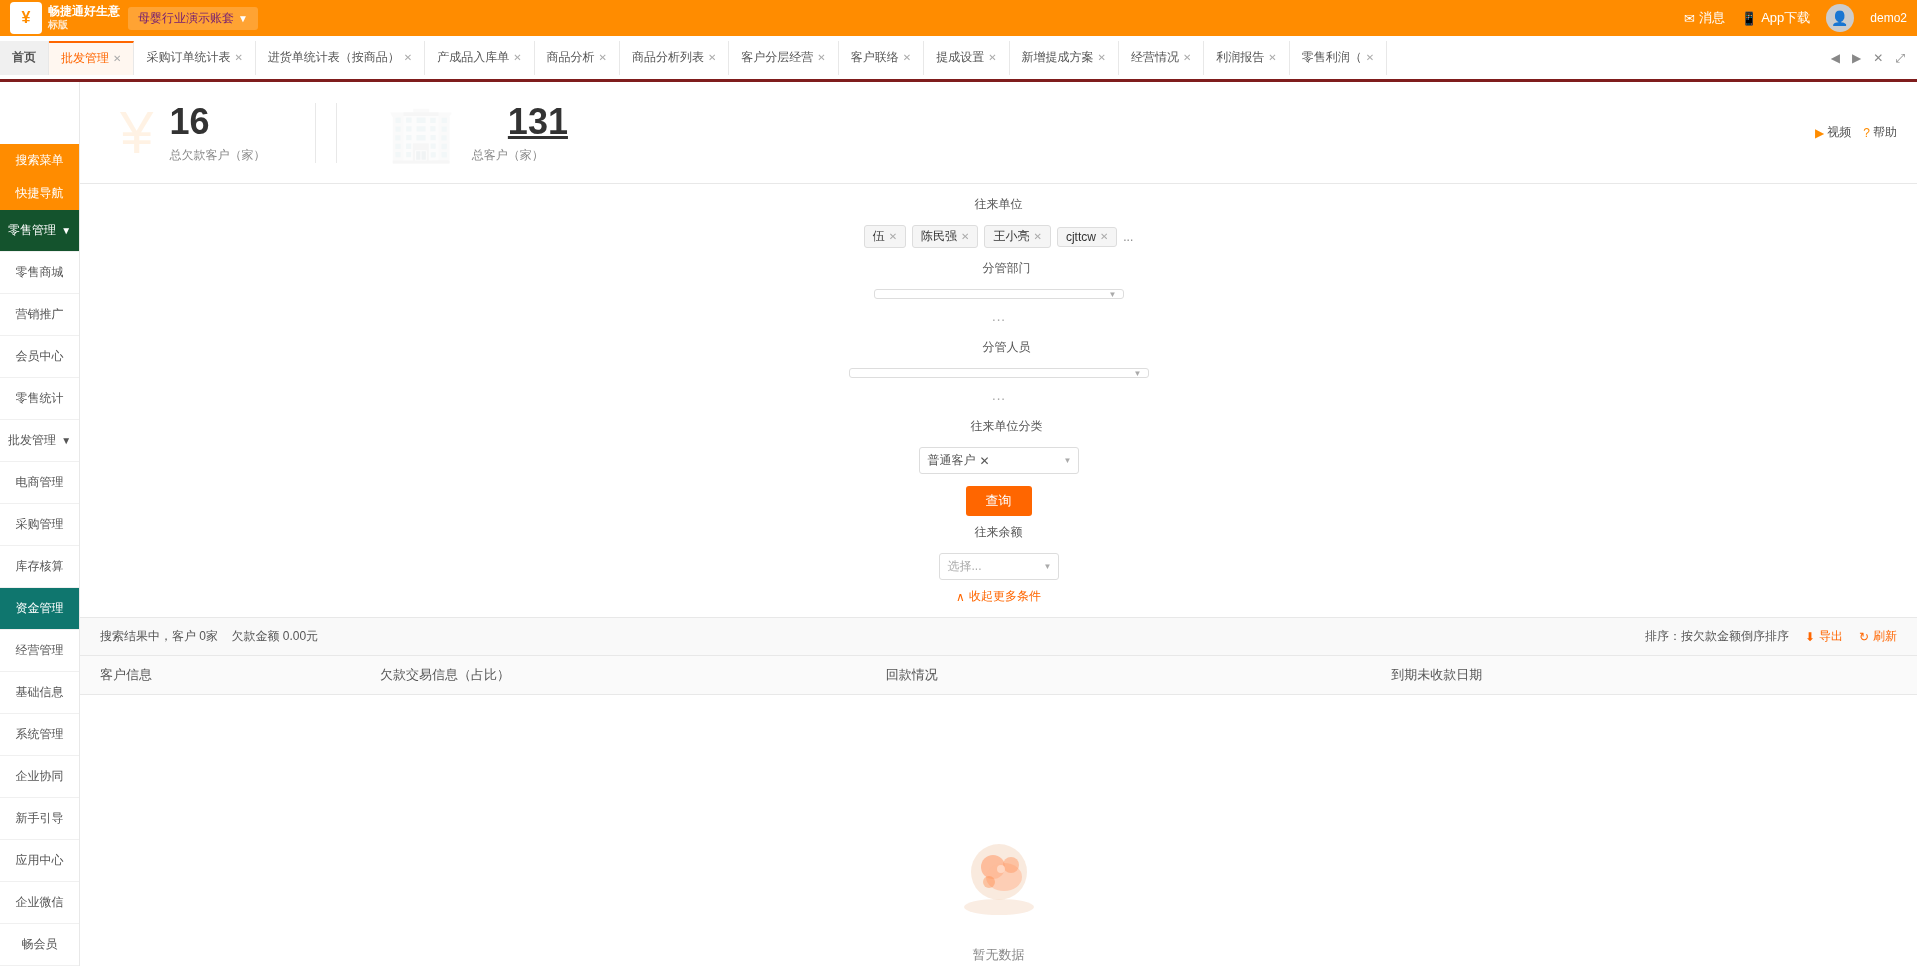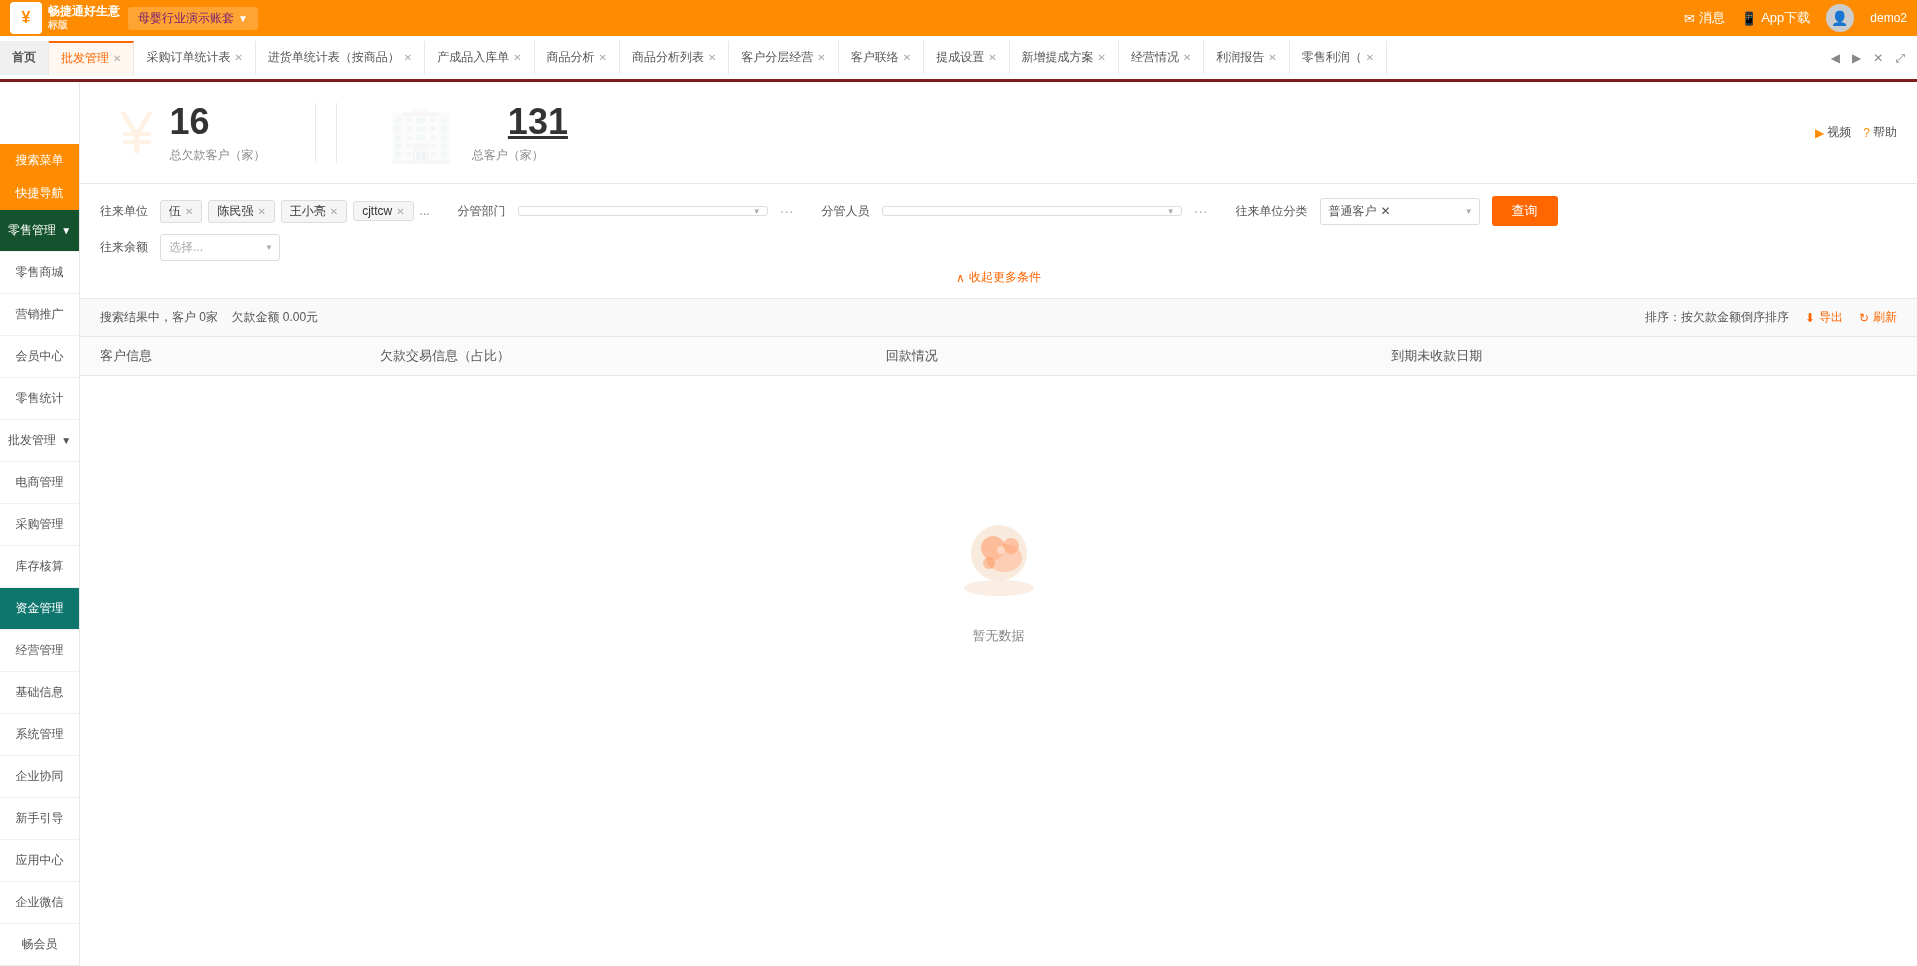--- a/index.html
+++ b/index.html
@@ -43,21 +43,21 @@
     .stats-row { background: white; display: flex; align-items: center; padding: 16px 20px; border-bottom: 1px solid #e8e8e8; gap: 0; flex-shrink: 0; }
     .stat-number { font-size: 36px; font-weight: bold; color: #333; }
     .stat-number.red { color: #e02020; }
     .stat-number.underline { text-decoration: underline; margin-left: 36px; }
     .stat-label { font-size: 12px; color: #888; margin-top: 4px; }
     .stats-actions { margin-left: auto; display: flex; gap: 12px; align-items: center; font-size: 12px; color: #555; }
     .stats-actions span { cursor: pointer; display: flex; align-items: center; gap: 3px; }
 
     
     .filter-area { background: white; padding: 12px 20px; border-bottom: 1px solid #e8e8e8; flex-shrink: 0; }
-    .filter-row { display: flex; align-items: center; gap: 12px; margin-bottom: 8px; flex-wrap: wrap; }
+    .filter-row { display: flex; align-items: center; gap: 12px; margin-bottom: 8px; flex-wrap: wrap; flex-direction: column; }
     .filter-label { font-size: 12px; color: #555; white-space: nowrap; }
     .filter-tags { display: flex; align-items: center; gap: 6px; flex-wrap: wrap; }
     .filter-tag { background: #f5f5f5; border: 1px solid #ddd; border-radius: 3px; padding: 2px 8px; font-size: 12px; display: flex; align-items: center; gap: 4px; }
     .filter-tag .remove { color: #aaa; cursor: pointer; font-size: 10px; }
     .filter-more { color: #888; cursor: pointer; font-size: 12px; }
     .filter-select { display: flex; align-items: center; border: 1px solid #ddd; border-radius: 3px; padding: 4px 24px 4px 8px; font-size: 12px; color: #555; cursor: pointer; min-width: 150px; position: relative; background: white; }
     .filter-select-wide { min-width: 250px; }
     .filter-select::after { content: '▼'; position: absolute; right: 6px; font-size: 8px; color: #aaa; }
     .filter-dots { color: #aaa; cursor: pointer; font-size: 14px; }
     .collapse-btn { display: flex; align-items: center; gap: 4px; color: #ff6600; font-size: 12px; cursor: pointer; margin: 0 auto; }

